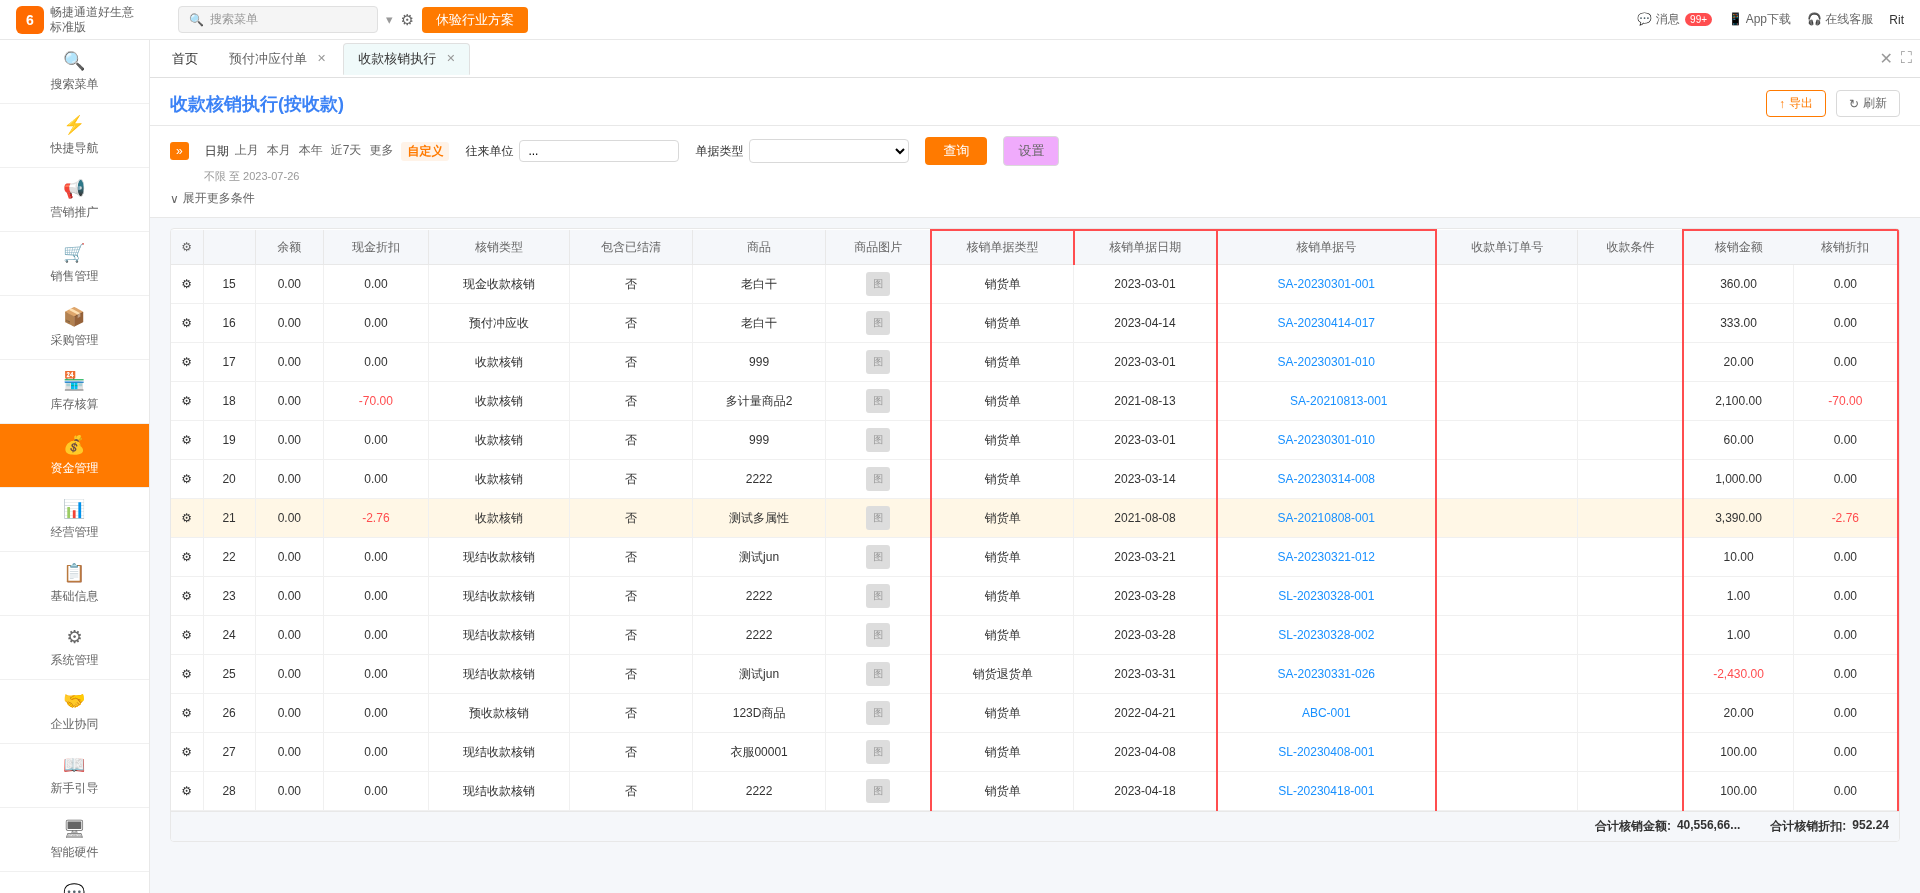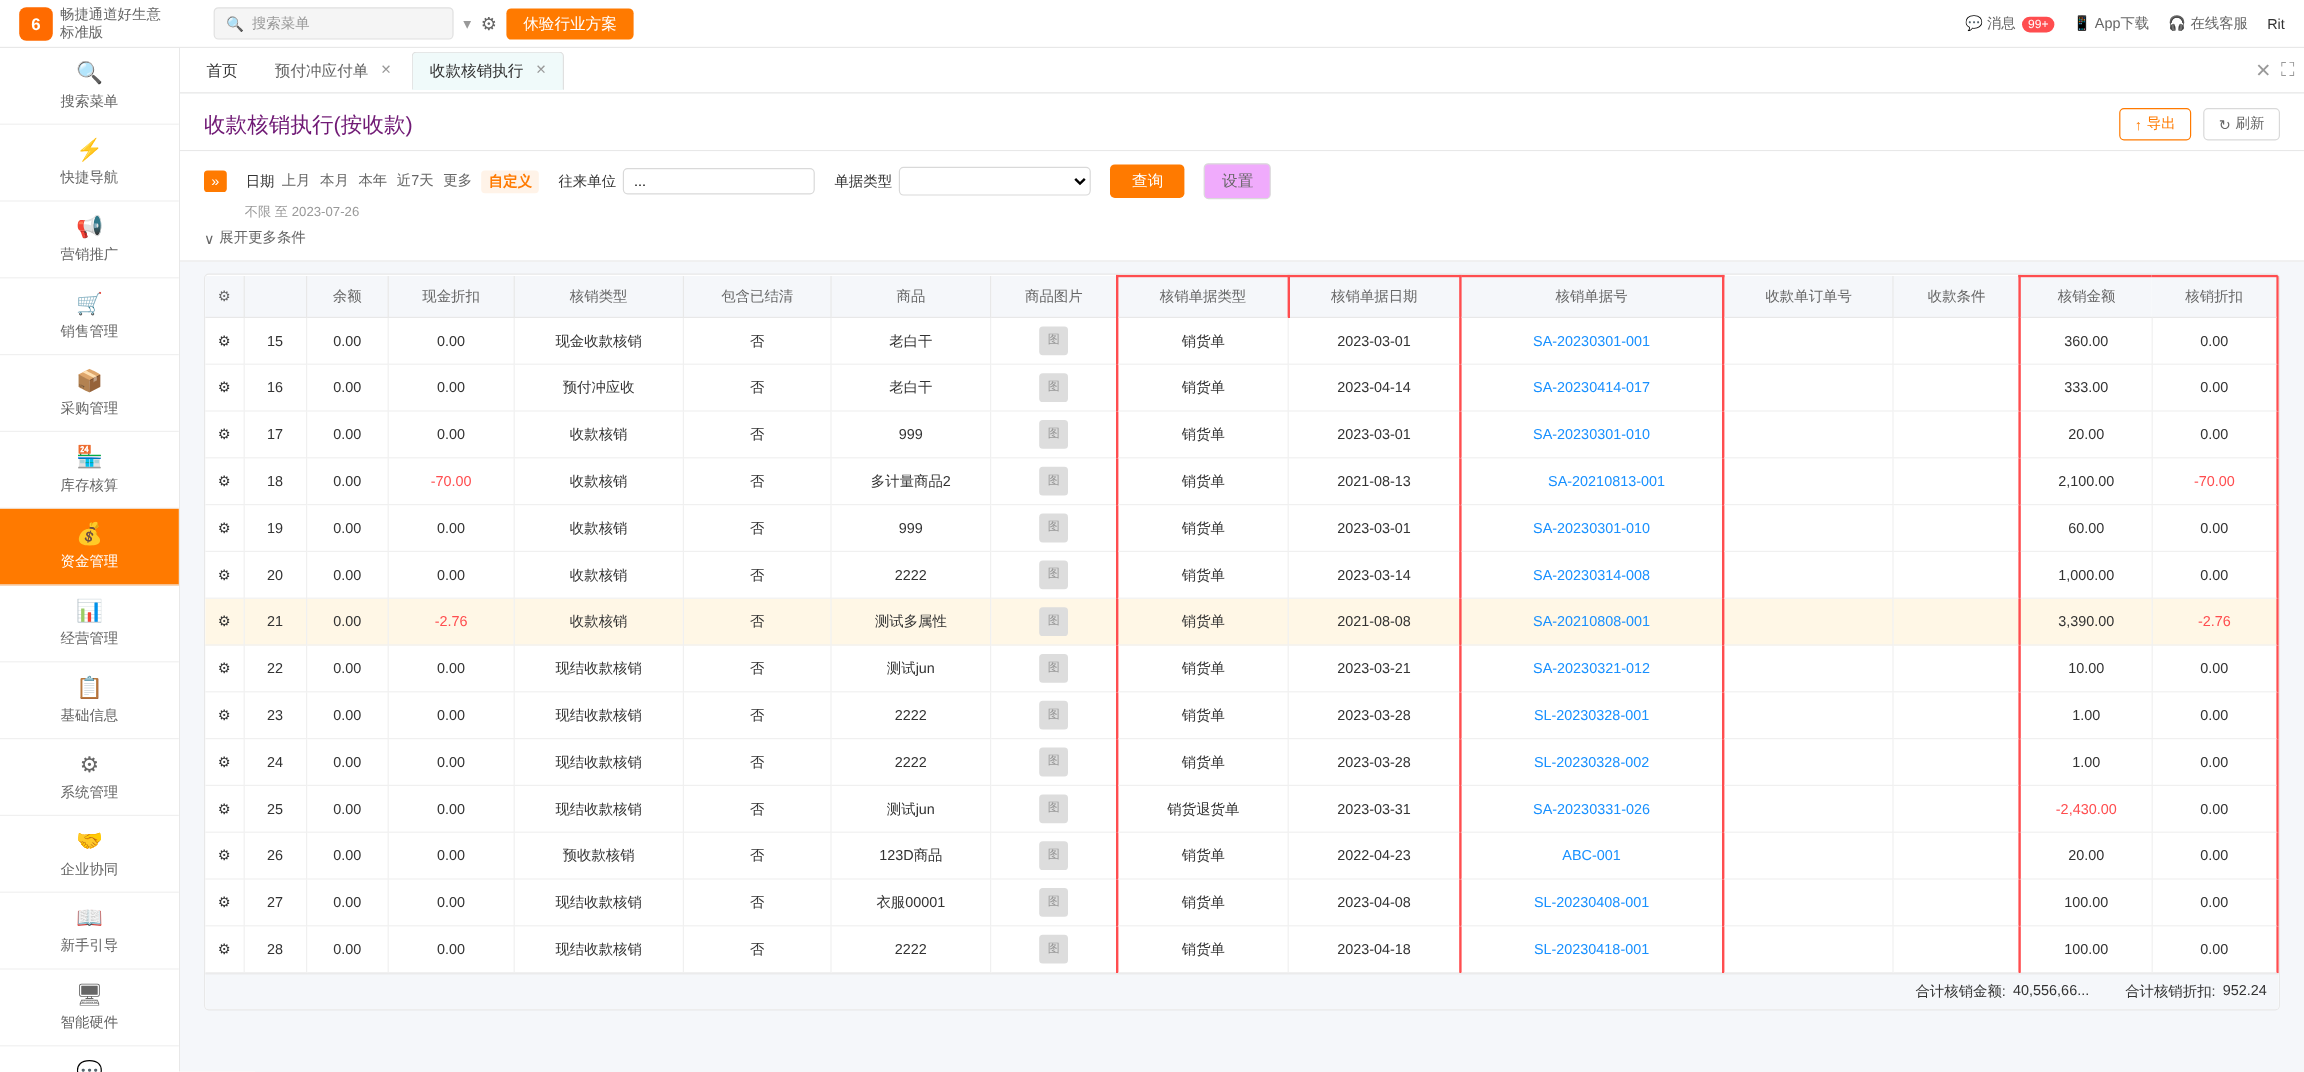--- a/index.html
+++ b/index.html
@@ -34,21 +34,21 @@
     .tab.active { background: #f0fafa; border-color: #e0e0e0; border-bottom-color: #f0fafa; color: #333; }
     .tab-home { color: #333; padding: 6px 14px; font-size: 13px; cursor: pointer; }
     .tab-close { font-size: 11px; color: #999; cursor: pointer; margin-left: 4px; }
     .tab-bar-actions { margin-left: auto; display: flex; gap: 8px; color: #999; font-size: 16px; cursor: pointer; }
 
     
     .page-content { flex: 1; overflow: auto; padding: 0; background: #f5f7fa; }
 
     
     .page-header { display: flex; align-items: center; justify-content: space-between; padding: 12px 20px 8px; background: #fff; border-bottom: 1px solid #e8e8e8; }
-    .page-title { font-size: 18px; font-weight: 400; color: #701a75; }
+    .page-title { font-size: 18px; font-weight: 700; color: #3b82f6; }
     .header-actions { display: flex; gap: 10px; }
     .btn-export { display: flex; align-items: center; gap: 4px; color: #ff7a00; border: 1px solid #ff7a00; border-radius: 4px; padding: 4px 12px; font-size: 12px; cursor: pointer; background: #fff; }
     .btn-refresh { display: flex; align-items: center; gap: 4px; color: #666; border: 1px solid #d9d9d9; border-radius: 4px; padding: 4px 12px; font-size: 12px; cursor: pointer; background: #fff; }
 
     
     .filter-bar { background: #fff; padding: 10px 20px; border-bottom: 1px solid #e8e8e8; }
     .filter-row { display: flex; align-items: center; gap: 16px; flex-wrap: wrap; }
     .filter-item { display: flex; align-items: center; gap: 6px; font-size: 12px; color: #666; }
     .filter-label { color: #333; white-space: nowrap; }
     .date-links { display: flex; gap: 8px; font-size: 12px; }
@@ -67,21 +67,21 @@
     thead tr { background: #f5f7fa; }
     th { padding: 8px 10px; text-align: center; border-bottom: 1px solid #e8e8e8; border-right: 1px solid #e8e8e8; color: #666; font-weight: 500; white-space: nowrap; }
     td { padding: 7px 10px; text-align: center; border-bottom: 1px solid #f0f0f0; border-right: 1px solid #f0f0f0; white-space: nowrap; color: #333; }
     tr.highlighted td { background: #fff7e6; }
     .link-text { color: #1890ff; cursor: pointer; text-decoration: none; }
     .negative { color: #ff4d4f; }
     .negative-amount { color: #ff4d4f; }
     .settings-col { width: 32px; }
 
     
-    .table-footer { background: #f5f7fa; border-top: 1px solid #e8e8e8; padding: 6px 10px; display: flex; justify-content: flex-end; gap: 30px; font-size: 12px; color: #333; font-weight: 400; }
+    .table-footer { background: #f5f7fa; border-top: 1px solid #e8e8e8; padding: 6px 10px; display: flex; justify-content: flex-end; gap: 30px; font-size: 12px; color: #333; font-weight: 700; }
     .footer-item { display: flex; gap: 6px; }
 
     
     ::-webkit-scrollbar { width: 6px; height: 6px; }
     ::-webkit-scrollbar-track { background: #f1f1f1; }
     ::-webkit-scrollbar-thumb { background: #ccc; border-radius: 3px; }
 
     .orange-arrow { background: #ff7a00; color: #fff; border: none; border-radius: 3px; padding: 2px 6px; cursor: pointer; font-size: 12px; }
   </style>
 </head>
@@ -463,21 +463,21 @@
               <tr>
       <td>⚙</td>
       <td>26</td>
       <td>0.00</td>
       <td class="">0.00</td>
       <td>预收款核销</td>
       <td>否</td>
       <td>123D商品</td>
       <td style="text-align:center;"><span style="display:inline-block;width:24px;height:24px;background:#ddd;border-radius:3px;font-size:10px;line-height:24px;color:#999;">图</span></td>
       <td style="border-left: 2px solid #ff4d4f; border-right: 1px solid #f0f0f0;">销货单</td>
-      <td style="border-right: 2px solid #ff4d4f;">2022-04-23</td>
+      <td style="border-right: 2px solid #ff4d4f;">2022-04-21</td>
       <td style="border-right: 2px solid #ff4d4f;"><a class="link-text" href="#">ABC-001</a></td>
       <td></td>
       <td></td>
       <td class="" style="border-left: 2px solid #ff4d4f;">20.00</td>
       <td class="" style="border-right: 2px solid #ff4d4f;">0.00</td>
     </tr>
               <tr>
       <td>⚙</td>
       <td>27</td>
       <td>0.00</td>

